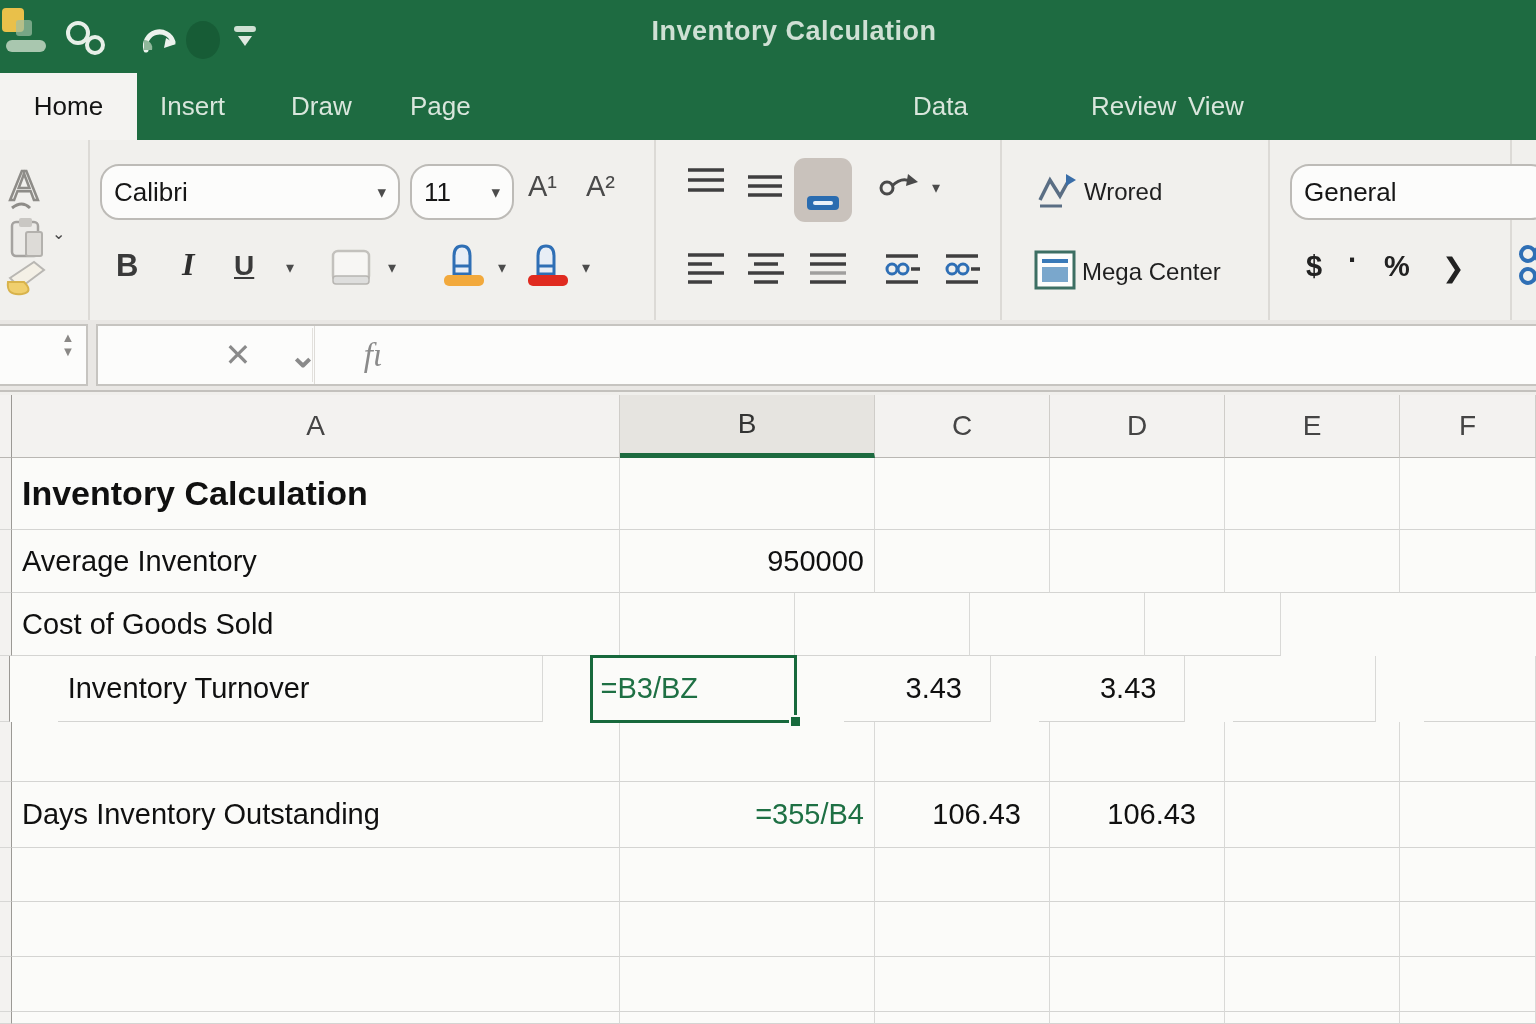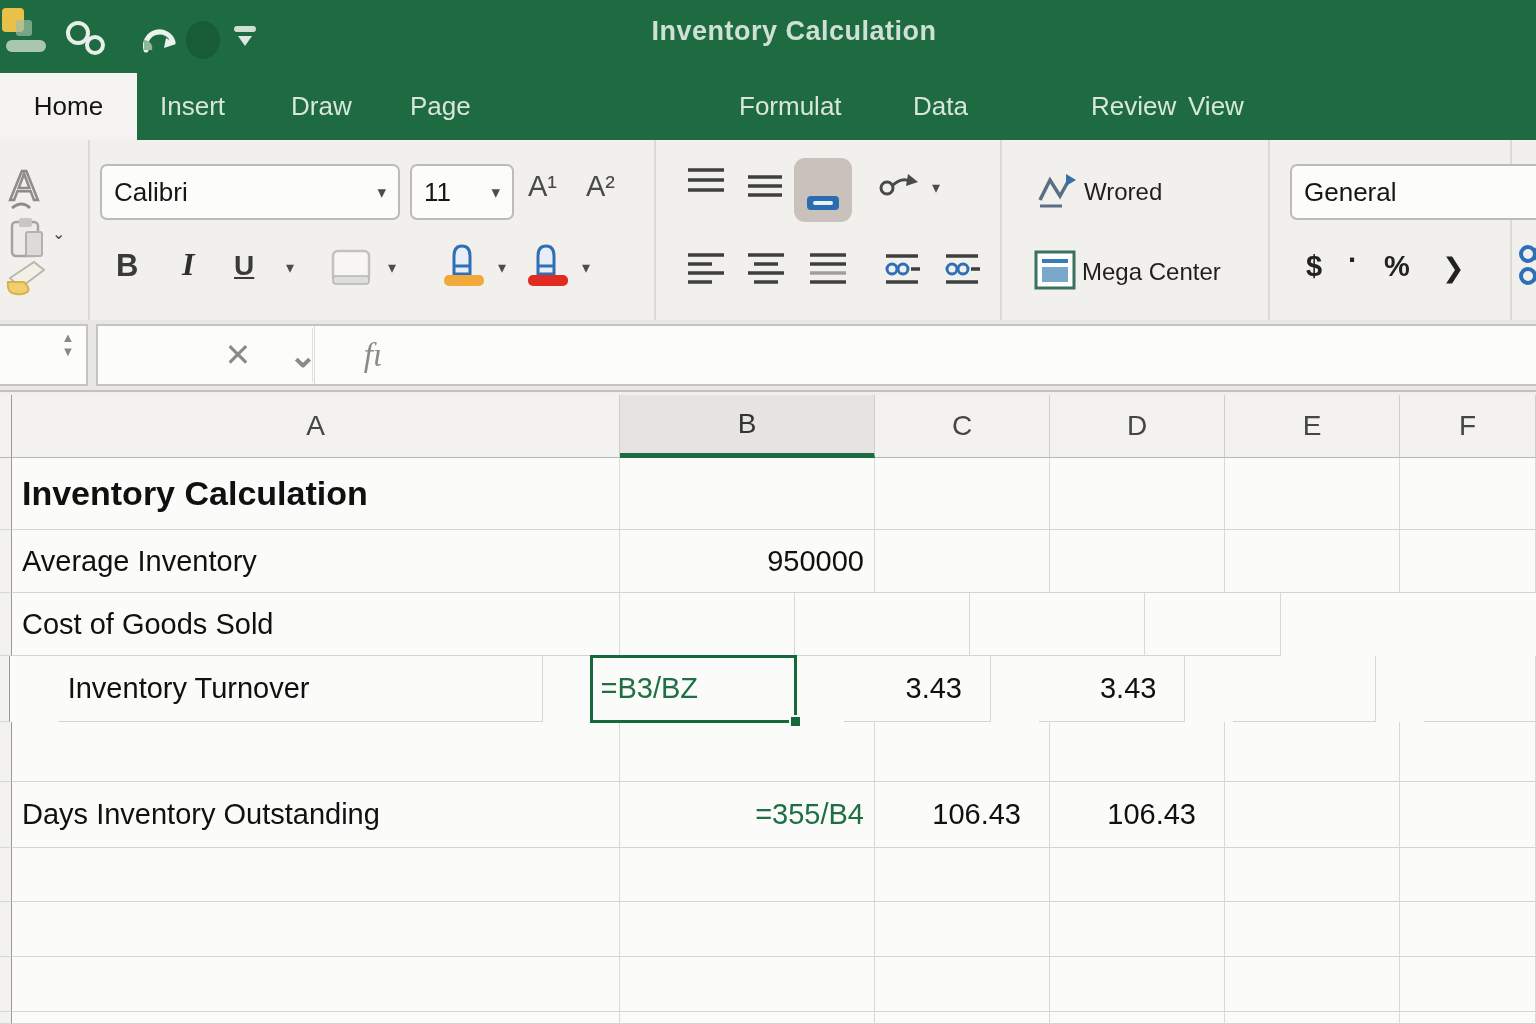--- a/index.html
+++ b/index.html
@@ -16,21 +16,21 @@
   }
   .tb-icon { position:absolute; cursor:default; }
   
   .tabsrow { position:absolute; left:0; top:73px; width:1536px; height:67px; background:#1e6b41;padding-left:20px; }
   .tab { position:absolute; top:0; height:67px; line-height:67px; font-size:26px; color:#d9e6dc; white-space:nowrap; cursor:pointer; }
   .tab.active { background:#f4f3f1; color:#141414; text-align:center; }
   
   .ribbon { position:absolute; left:0; top:140px; width:1536px; height:180px; background:#f1f0ed; overflow:hidden; }
   .rsep { position:absolute; top:0; width:2px; height:180px; background:#dcdad6; }
   .combo {
-    position:absolute; height:56px; background:#fcfcfb; border:2px solid #bdbbb7; border-radius:7px;
+    position:absolute; height:56px; background:#fcfcfb; border:2px solid #bdbbb7; border-radius:19px;
     display:flex; align-items:center; padding:0 12px; font-size:26px; color:#161616; cursor:pointer;
   }
   .combo .caret { margin-left:auto; font-size:17px; color:#4c4c4c; }
   .rlabel { position:absolute; font-size:24px; color:#1f1f1f; white-space:nowrap; }
   .caret-s { position:absolute; font-size:16px; color:#4c4c4c; }
   .glyph { position:absolute; color:#333; }
   .bld { font-weight:bold; font-size:31px; color:#3a3a3a; }
   .ita { font-style:italic; font-family:"Liberation Serif",serif; font-size:32px; font-weight:bold; color:#2e2e2e; }
   .und { font-size:28px; color:#3a3a3a; text-decoration:underline; font-weight:bold; }
   .supA { font-size:29px; color:#4a4a4a; }
@@ -105,21 +105,20 @@
         </svg>
     </div>
     <div class="title">Inventory Calculation</div>
   </div>
 
   <div class="tabsrow">
       <div class="tab active" style="left: 0px; width: 137px;">Home</div>
       <div class="tab" style="left: 160px;">Insert</div>
       <div class="tab" style="left: 291px;">Draw</div>
       <div class="tab" style="left: 410px;">Page</div>
-      <div class="tab" style="left: 739px;">Formulat</div>
       <div class="tab" style="left: 913px;">Data</div>
       <div class="tab" style="left: 1091px;">Review</div>
       <div class="tab" style="left: 1188px;">View</div>
     </div>
 
   <div class="ribbon">
     <div class="rsep" style="left:88px"></div>
     <div class="rsep" style="left:654px"></div>
     <div class="rsep" style="left:1000px"></div>
     <div class="rsep" style="left:1268px"></div>

